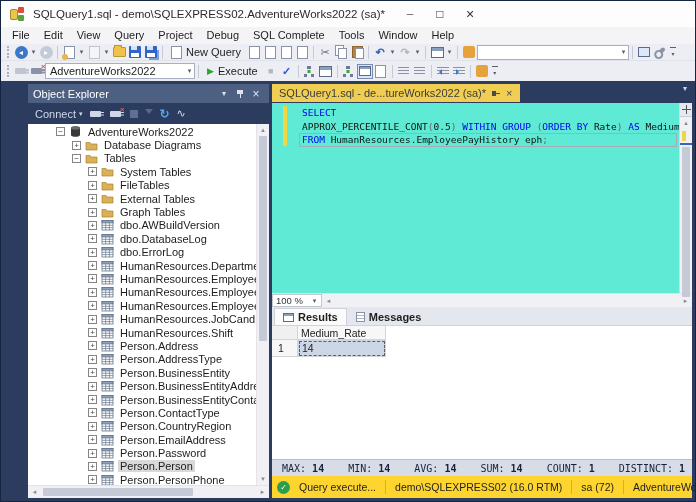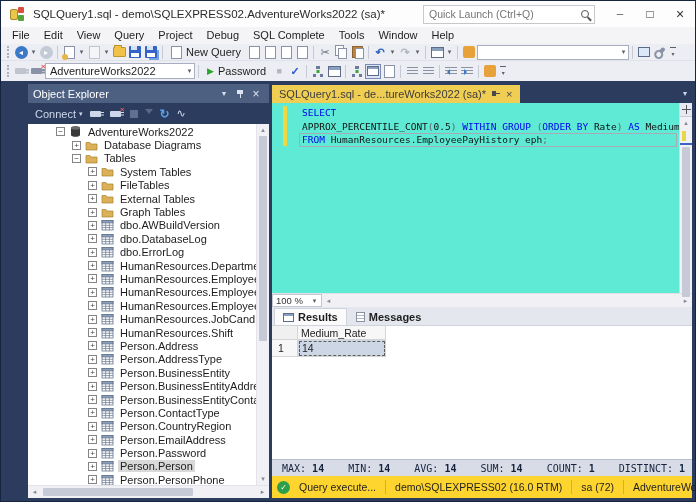--- a/index.html
+++ b/index.html
@@ -115,21 +115,21 @@
   .sb-arrow{height:12px;display:flex;align-items:center;justify-content:center;color:#8a8a95;font-size:7px;flex:none;}
   .sb-track{flex:1;position:relative;}
   .sb-thumb{position:absolute;left:2px;right:2px;background:#c6cad6;border-radius:1px;}
   .scroll-h{height:13px;background:#f1f1f5;border-top:1px solid #e3e3e9;display:flex;flex:none;}
   .sb-arrow.h{width:13px;height:100%;}
   .sb-track.h{flex:1;}
   .sb-thumb.h{top:2px;bottom:2px;left:0;right:auto;background:#c6cad6;position:absolute;}
 
   
   .right-col{flex:1;display:flex;flex-direction:column;min-width:0;}
-  .tabbar{height:19px;display:flex;align-items:center;flex:none;}
+  .tabbar{height:19px;display:flex;align-items:flex-start;flex:none;}
   .doc-tab{height:18px;background:#f0ce53;display:flex;align-items:center;gap:6px;padding:0 7px;font-size:11px;color:#3c3c3c;}
   .tab-pin{width:8px;height:9px;position:relative;}
   .tab-pin::before{content:"";position:absolute;top:2px;left:0;width:4px;height:5px;background:#4a4a4a;}
   .tab-pin::after{content:"";position:absolute;top:4px;left:4px;width:4px;height:1px;background:#4a4a4a;}
   .tab-close{color:#4a4a4a;font-size:11px;}
   .tab-close::after{content:"×";}
   .tab-well-dd{margin-left:auto;color:#cfd8ea;font-size:8px;padding:0 5px;}
   .tab-well-dd::after{content:"▾";}
 
   .editor-block{height:204px;display:flex;flex-direction:column;flex:none;background:#fff;}
@@ -182,24 +182,20 @@
 
 <div class="window">
 
   <div class="titlebar">
     <span class="app-icon">
         <span class="cyl"></span>
         <span class="a1"></span>
         <span class="a2"></span>
       </span>
     <span class="title-text">SQLQuery1.sql - demo\SQLEXPRESS02.AdventureWorks2022 (sa)*</span>
-    <span class="quick-launch">
-      <input placeholder="Quick Launch (Ctrl+Q)" style="">
-      <span class="ico-search"></span>
-    </span>
     <span class="win-btns">
       <span class="win-btn min"></span>
       <span class="win-btn max"></span>
       <span class="win-btn close"></span>
     </span>
   </div>
 
   <div class="menubar" id="menubar">
       <span class="menu-item">File</span>
       <span class="menu-item">Edit</span>
@@ -308,21 +304,21 @@
           <i class="redx">×</i>
         </span>
       </span>
     <span class="combo db">
       <span>AdventureWorks2022</span>
       <span class="dd"></span>
     </span>
     <span class="tsep"></span>
     <span class="tbtn">
       <span class="play">▶</span>
-      <span>Password</span>
+      <span>Execute</span>
     </span>
     <span class="i disabled">
         <span style="color:#6a7383;font-size:9px;">■</span>
       </span>
     <span class="i">
         <span class="chk">✓</span>
       </span>
     <span class="tsep"></span>
     <span class="i">
         <span class="ico-flow"></span>

